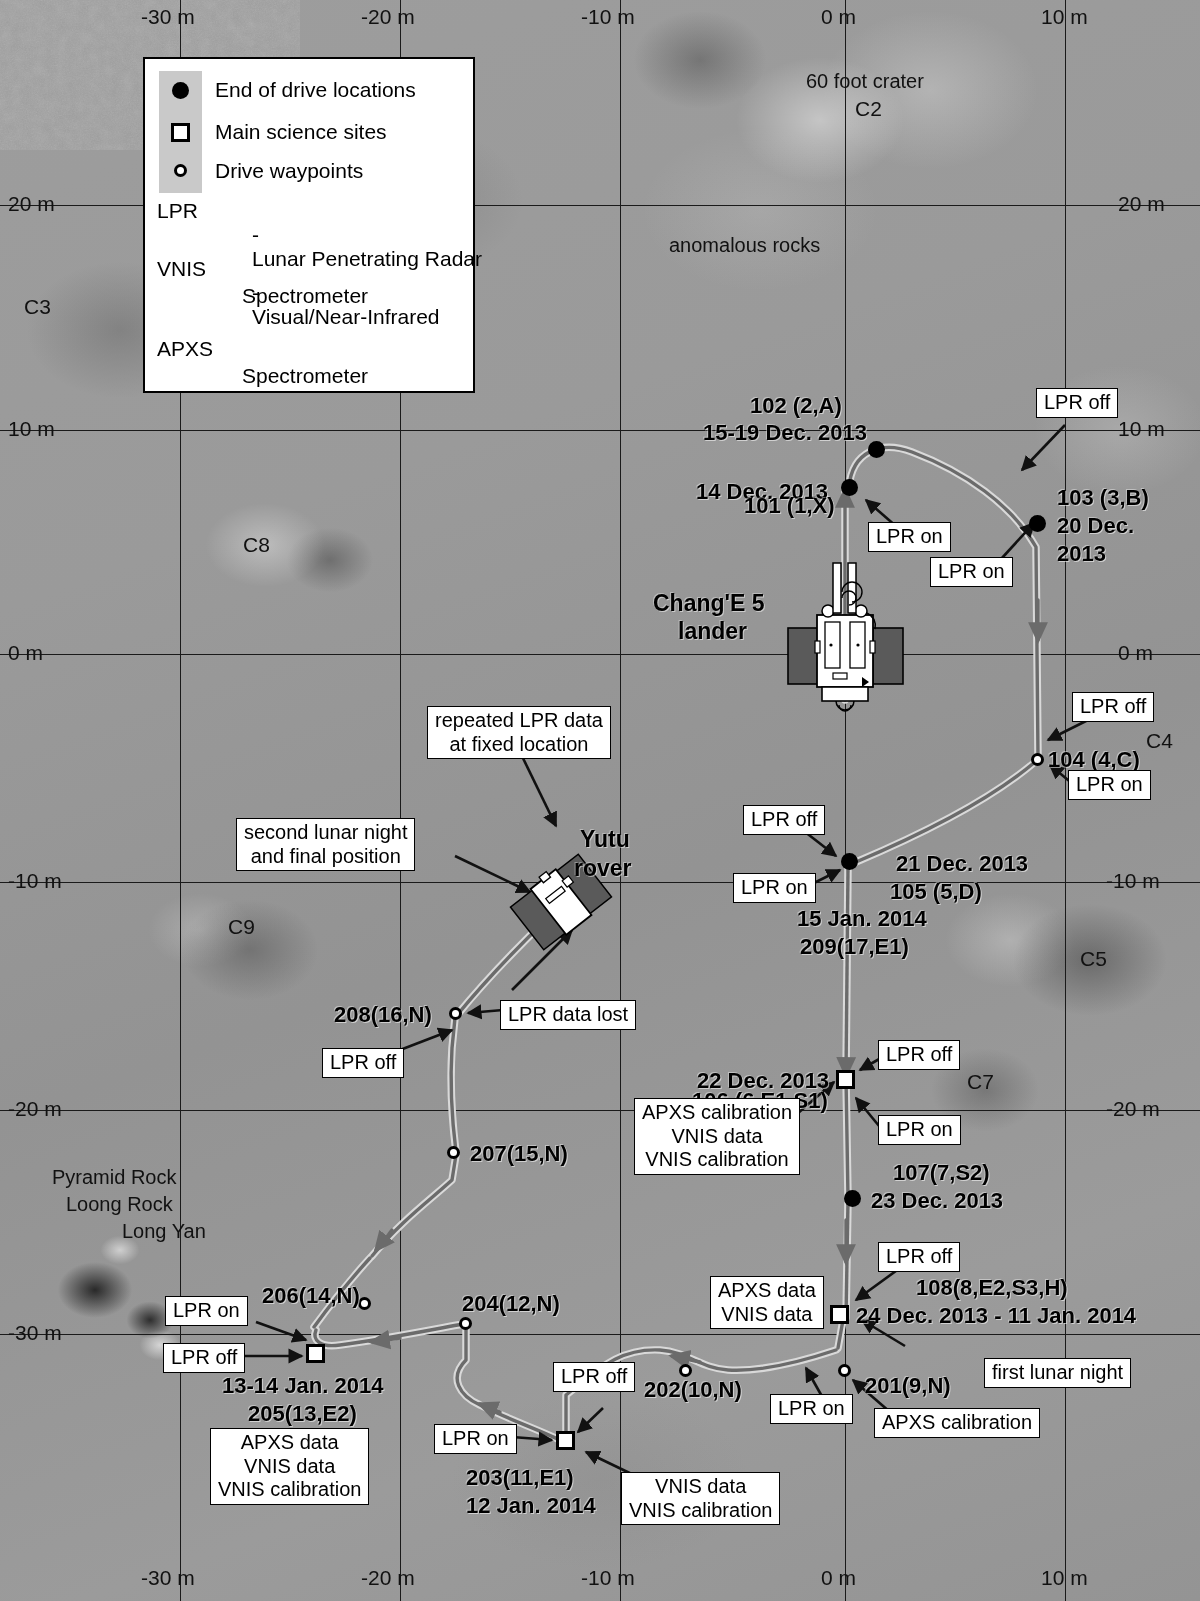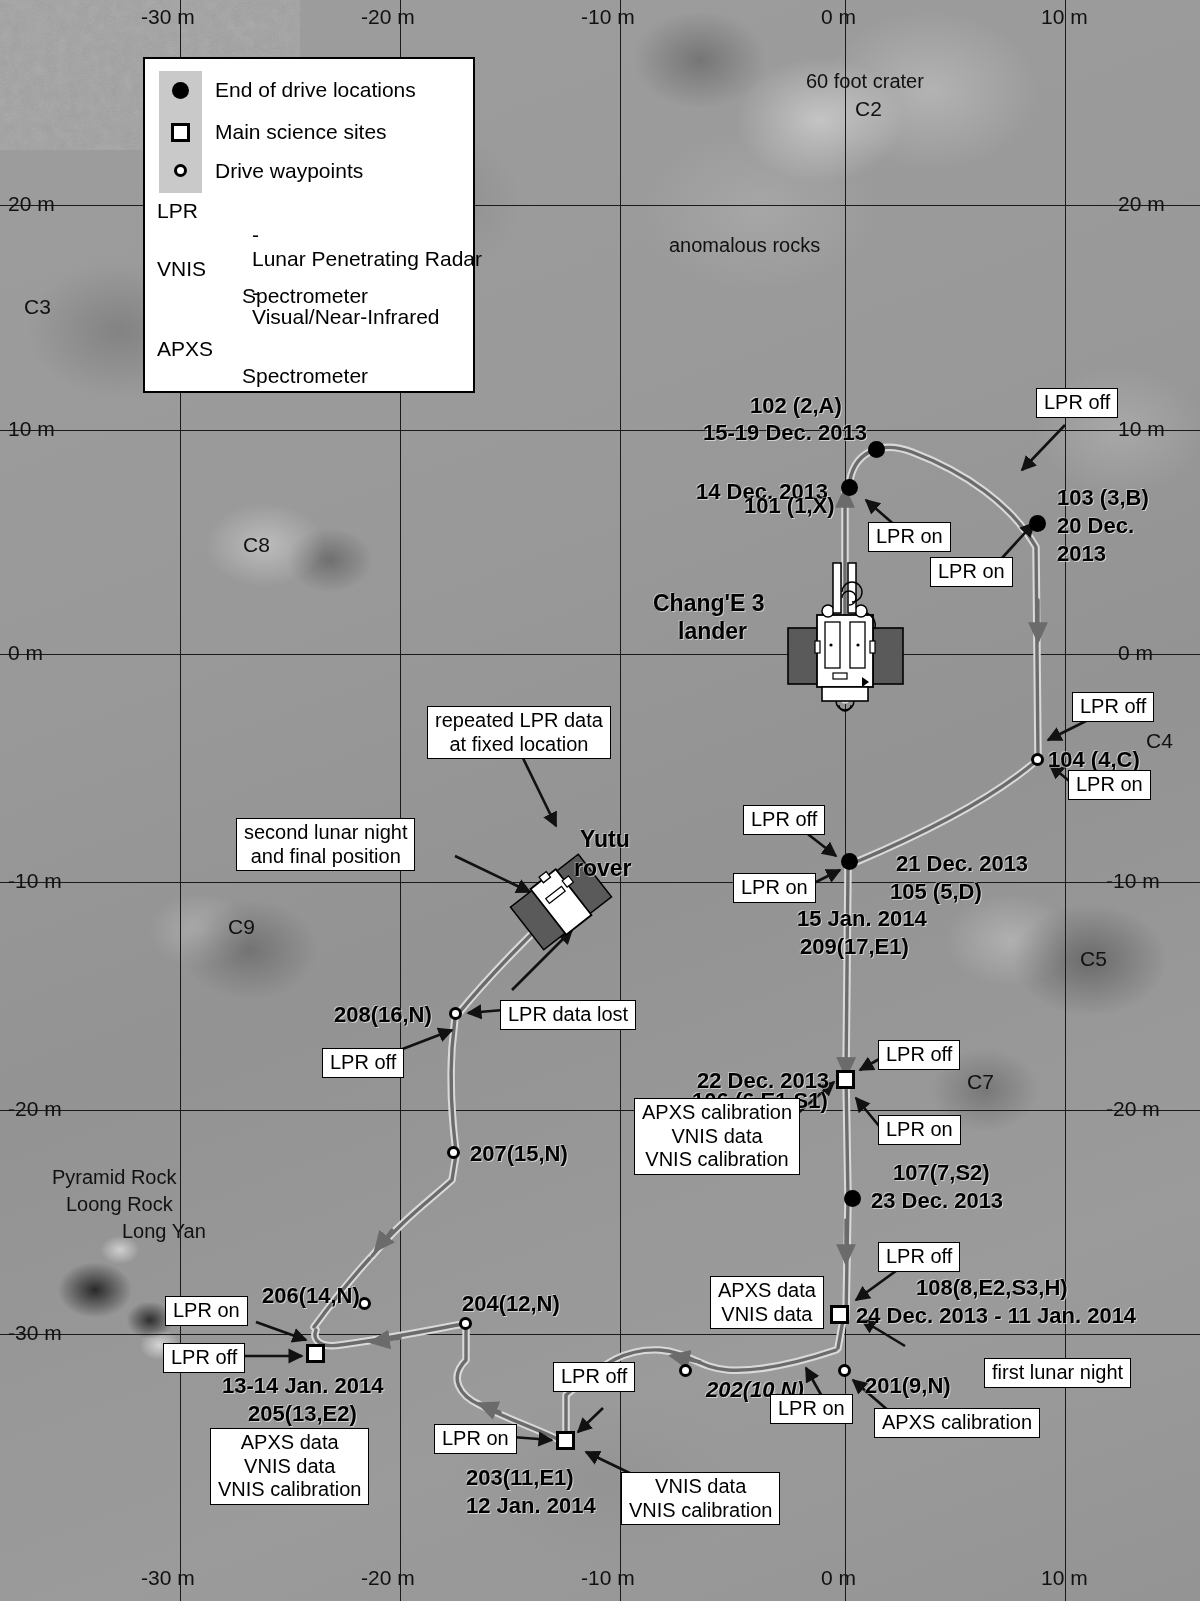--- a/index.html
+++ b/index.html
@@ -291,21 +291,21 @@
   <div class="crater" style="left:1080px;top:947px;">C5</div>
   <div class="crater" style="left:967px;top:1070px;">C7</div>
   <div class="crater" style="left:855px;top:97px;">C2</div>
 
   <div class="feat" style="left:806px;top:70px;">60 foot crater</div>
   <div class="feat" style="left:669px;top:234px;">anomalous rocks</div>
   <div class="feat" style="left:52px;top:1166px;">Pyramid Rock</div>
   <div class="feat" style="left:66px;top:1193px;">Loong Rock</div>
   <div class="feat" style="left:74px;top:1220px;margin-left:48px;">Long Yan</div>
 
-  <div class="bigbold" style="left:653px;top:590px;">Chang'E 3</div>
+  <div class="bigbold" style="left:653px;top:590px;">Chang'E 5</div>
   <div class="bigbold" style="left:678px;top:618px;">lander</div>
   <div class="bigbold" style="left:580px;top:826px;">Yutu</div>
   <div class="bigbold" style="left:574px;top:855px;">rover</div>
 
   <div class="bold" style="left:750px;top:393px;">102 (2,A)</div>
   <div class="bold" style="left:703px;top:420px;">15-19 Dec. 2013</div>
 
   <div class="bold" style="left:696px;top:479px;">14 Dec. 2013</div>
   <div class="bold" style="left:720px;top:493px;margin-left:24px;">101 (1,X)</div>
 
@@ -321,21 +321,21 @@
   <div class="bold" style="left:692px;top:1040px;margin-top:48px;">106 (6,E1,S1)</div>
   <div class="bold" style="left:697px;top:1068px;">22 Dec. 2013</div>
 
   <div class="bold" style="left:893px;top:1160px;">107(7,S2)</div>
   <div class="bold" style="left:871px;top:1188px;">23 Dec. 2013</div>
 
   <div class="bold" style="left:916px;top:1275px;">108(8,E2,S3,H)</div>
   <div class="bold" style="left:856px;top:1303px;">24 Dec. 2013 - 11 Jan. 2014</div>
 
   <div class="bold" style="left:865px;top:1373px;text-align:center;">201(9,N)</div>
-  <div class="bold" style="left:706px;top:1377px;font-style:italic;">202(10,N)</div>
+  <div class="bold" style="left:644px;top:1377px;">202(10,N)</div>
 
   <div class="bold" style="left:466px;top:1465px;">203(11,E1)</div>
   <div class="bold" style="left:466px;top:1493px;">12 Jan. 2014</div>
 
   <div class="bold" style="left:462px;top:1291px;">204(12,N)</div>
 
   <div class="bold" style="left:222px;top:1373px;">13-14 Jan. 2014</div>
   <div class="bold" style="left:248px;top:1401px;">205(13,E2)</div>
 
   <div class="bold" style="left:262px;top:1283px;">206(14,N)</div>

